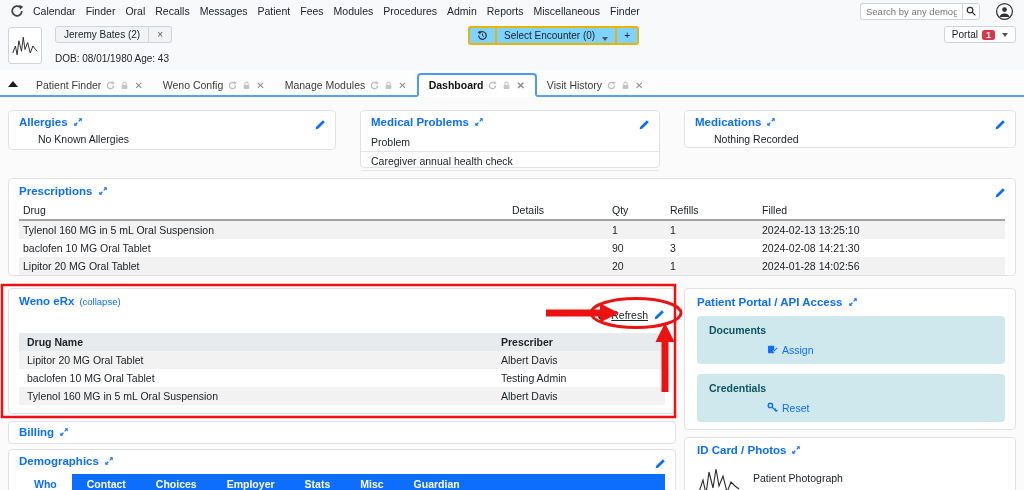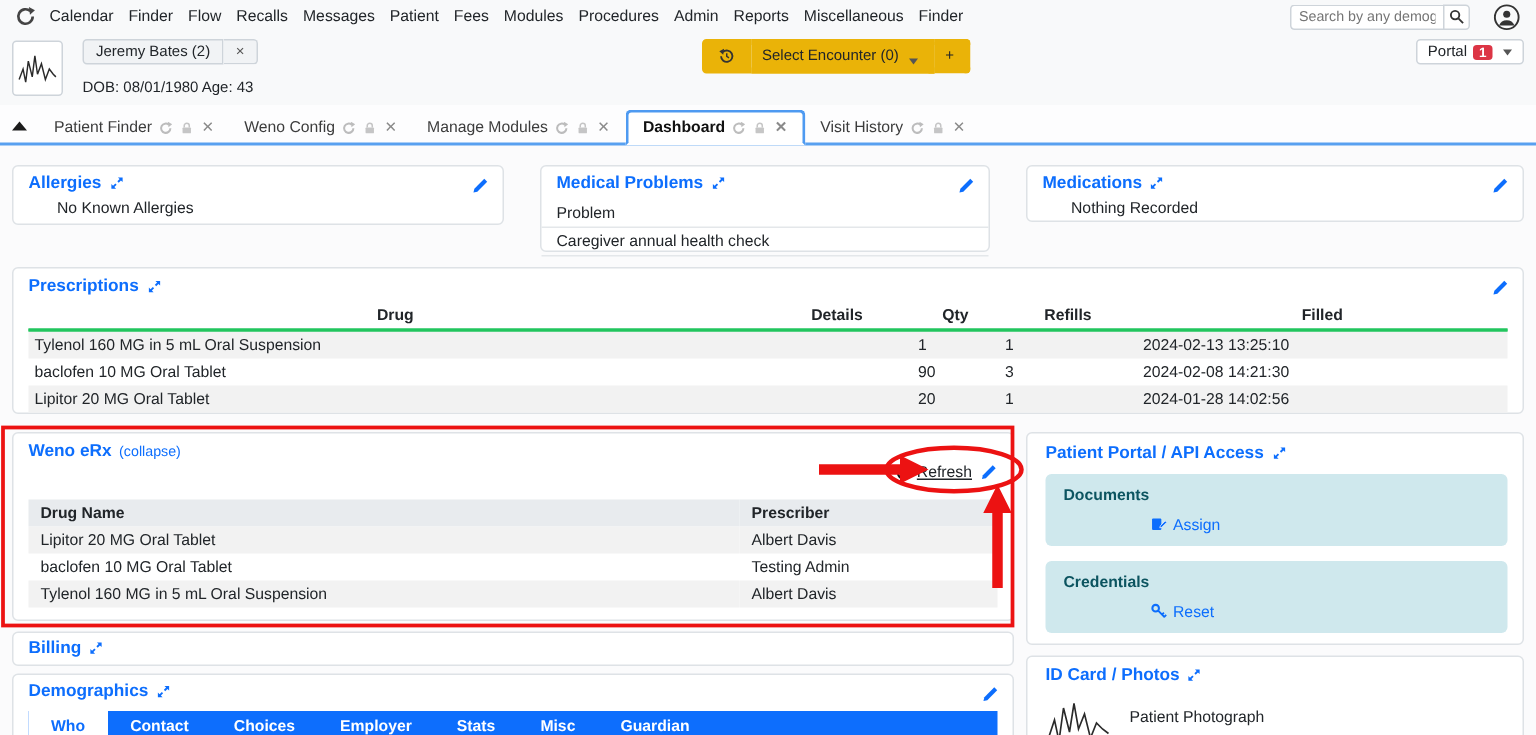--- a/index.html
+++ b/index.html
@@ -25,21 +25,21 @@
   .pband { position:absolute; top:22px; left:0; width:1024px; height:48px; background:#f8f9fa; }
   .avatarbox { position:absolute; left:8px; top:5px; width:34px; height:37px; background:#fff;
     border:1px solid #ced4da; border-radius:3px; display:flex; align-items:center; justify-content:center; }
   .nametabs { position:absolute; left:55px; top:4px; display:flex; }
   .nametabs .nbtn { font-size:10px; padding:2px 8px; border:1px solid #ced4da; background:#f1f3f5;
     cursor:pointer; }
   .nametabs .nbtn:first-child { border-radius:3px 0 0 3px; }
   .nametabs .nbtn:last-child { border-left:none; border-radius:0 3px 3px 0; color:#555; }
   .dobline { position:absolute; left:55px; top:31px; font-size:10px; color:#212529; }
   .encgrp { position:absolute; left:468px; top:4px; display:flex; }
-  .encgrp .ebtn { font-size:10px; padding:2px 7px; border:4px solid #eab308; background:#eab308;
+  .encgrp .ebtn { font-size:10px; padding:2px 7px; border:2px solid #eab308; background:#7dd3fc;
     cursor:pointer; display:flex; align-items:flex-end; gap:4px; }
   .encgrp .ebtn + .ebtn { border-left:none; }
   .encgrp .ebtn:first-child { border-radius:3px 0 0 3px; }
   .encgrp .ebtn:last-child { border-radius:0 3px 3px 0; }
   .caret { display:inline-block; width:0; height:0; border-left:3.5px solid transparent;
     border-right:3.5px solid transparent; border-top:4px solid #555; margin-left:3px; }
   .portalbtn { position:absolute; right:8px; top:4px; font-size:10px; padding:2px 7px;
     border:1px solid #ced4da; border-radius:3px; background:#fff; display:flex; align-items:center;
     gap:4px; cursor:pointer; }
   .badge-red { background:#dc3545; color:#fff; font-size:9px; padding:0px 4px; border-radius:2.5px;
@@ -66,21 +66,21 @@
 
   .c-allergies { left:8px; top:110px; width:328px; height:40px; padding:5px 10px; }
   .c-medical { left:344px; top:110px; width:300px; height:58px; padding:5px 0 0 0;margin-left:16px; }
   .c-medical .card-title { padding:0 10px; }
   .c-medical .mrow { font-size:10.5px; padding:3px 10px; border-bottom:1px solid #e4e7ea; }
   .c-medications { left:684px; top:110px; width:332px; height:38px; padding:5px 10px; }
   .card-body-line { font-size:10.5px; margin-top:5px; color:#212529;padding-left:19px; }
 
   .c-presc { left:8px; top:178px; width:1008px; height:98px; padding:6px 10px; }
   table.grid { border-collapse:collapse; width:100%; margin-top:5px; font-size:10.5px; }
-  table.grid th { text-align:center; font-weight:bold; padding:2px 4px 3px 4px; border-bottom:2px solid #22c55e; }
+  table.grid th { text-align:left; font-weight:normal; padding:2px 4px 3px 4px; border-bottom:2px solid #a3a3a3; }
   table.grid td { padding:3px 4px; }
   table.grid tr.odd td { background:#f2f2f2; }
 
   .c-weno { left:8px; top:288px; width:668px; height:126px; padding:6px 10px; }
   .refreshline { position:absolute; right:10px; top:20px; display:flex; align-items:center; gap:5px; }
   .refresh-link { font-size:10.5px; color:#212529; text-decoration:underline; cursor:pointer;
     display:flex; align-items:center; gap:3px; }
   table.weno { border-collapse:collapse; width:100%; margin-top:26px; font-size:10.5px; }
   table.weno th { text-align:left; font-weight:bold; background:#e8ebee; padding:3px 8px; }
   table.weno td { padding:3px 8px; }
@@ -116,21 +116,21 @@
   <div class="topnav">
     <span style="display:flex;">
       <svg width="14" height="14" viewBox="0 0 16 16">
           <path d="M13.5 8a5.5 5.5 0 1 1-1.8-4.1" fill="none" stroke="#444" stroke-width="2"></path>
           <polygon points="10.6,0.8 15.2,3.2 11.4,6.6" fill="#444"></polygon>
         </svg>
     </span>
     <div class="menu">
       <span>Calendar</span>
       <span>Finder</span>
-      <span>Flow</span>
+      <span>Oral</span>
       <span>Recalls</span>
       <span>Messages</span>
       <span>Patient</span>
       <span>Fees</span>
       <span>Modules</span>
       <span>Procedures</span>
       <span>Admin</span>
       <span>Reports</span>
       <span>Miscellaneous</span>
       <span>Finder</span>

